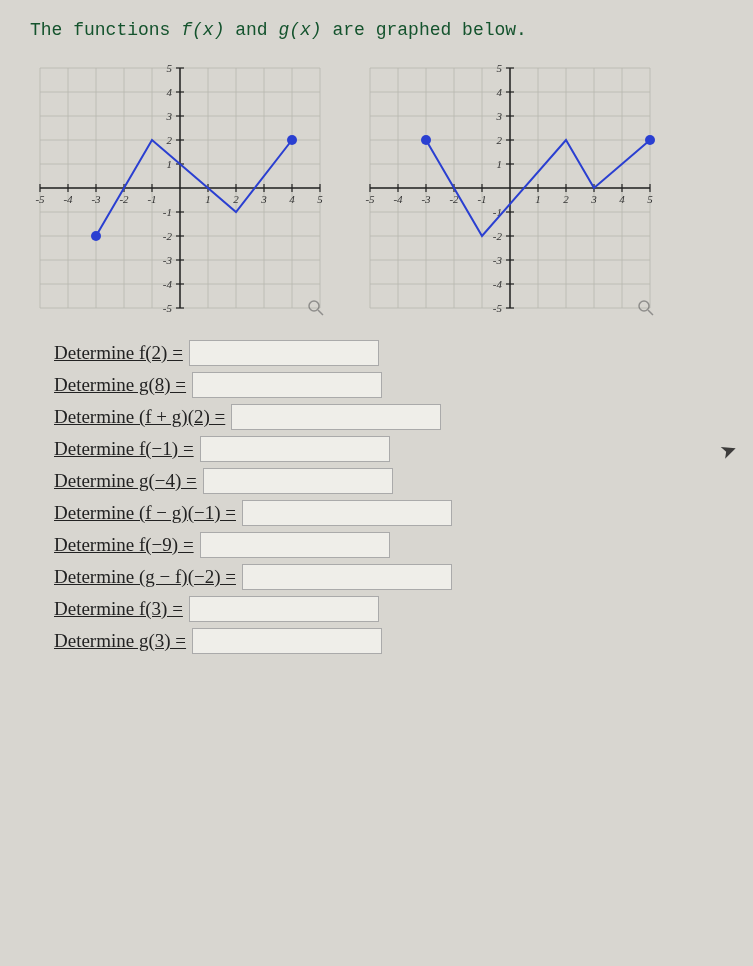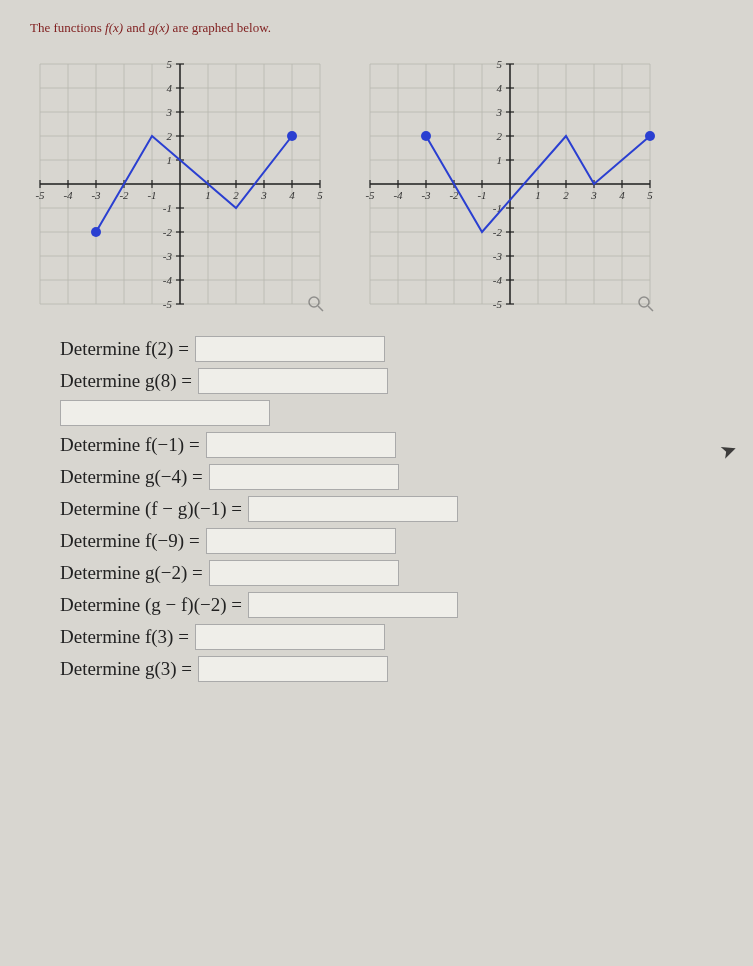--- a/index.html
+++ b/index.html
@@ -5,23 +5,24 @@
   body {
     margin: 0;
     padding: 20px 20px 20px 30px;
     font-family: Georgia, 'Times New Roman', serif;
     background: #d8d6d0;
     color: #222;
     width: 753px;
     box-sizing: border-box;
   }
   .intro {
-    font-size: 13px;
+    font-size: 18px;
     margin-bottom: 18px;
-    color: #7f1d1d;
+    color: #14532d;
+    font-family: Liberation Mono, monospace;
   }
   .graphs {
     display: flex;
     gap: 30px;
     margin-bottom: 22px;
   }
   .graph-wrap {
     position: relative;
   }
   svg.graph {
@@ -29,21 +30,22 @@
   }
   .mag {
     position: absolute;
     right: 6px;
     bottom: 2px;
     width: 16px;
     height: 16px;
     opacity: .55;
   }
   .questions {
-    margin-left: 30px;
+    margin-left: 24px;
+    text-decoration: underline;
   }
   .qrow {
     display: flex;
     align-items: center;
     margin: 6px 0;
     font-size: 19px;
     gap: 6px;
   }
   .qrow .prompt {
     white-space: nowrap;
@@ -236,43 +238,40 @@
 <div class="questions">
   <div class="qrow">
     <span class="prompt">Determine f(2) = </span>
     <input type="text" class="w-s" style="">
   </div>
   <div class="qrow">
     <span class="prompt">Determine g(8) = </span>
     <input type="text" class="w-s" style="">
   </div>
   <div class="qrow">
+    <span class="prompt">Determine (f + g)(2) = </span>
     <input type="text" class="w-m" style="">
   </div>
   <div class="qrow">
     <span class="prompt">Determine f(−1) = </span>
     <input type="text" class="w-s" style="">
   </div>
   <div class="qrow">
     <span class="prompt">Determine g(−4) = </span>
     <input type="text" class="w-s" style="">
   </div>
   <div class="qrow">
     <span class="prompt">Determine (f − g)(−1) = </span>
     <input type="text" class="w-m" style="">
   </div>
   <div class="qrow">
     <span class="prompt">Determine f(−9) = </span>
     <input type="text" class="w-s" style="">
   </div>
   <div class="qrow">
-    <span class="prompt">Determine g(−2) = </span>
-    <input type="text" class="w-s" style="">
-  </div>
-  <div class="qrow">
     <span class="prompt">Determine (g − f)(−2) = </span>
     <input type="text" class="w-m" style="">
   </div>
   <div class="qrow">
     <span class="prompt">Determine f(3) = </span>
     <input type="text" class="w-s" style="">
   </div>
   <div class="qrow">
     <span class="prompt">Determine g(3) = </span>
     <input type="text" class="w-s" style="">

